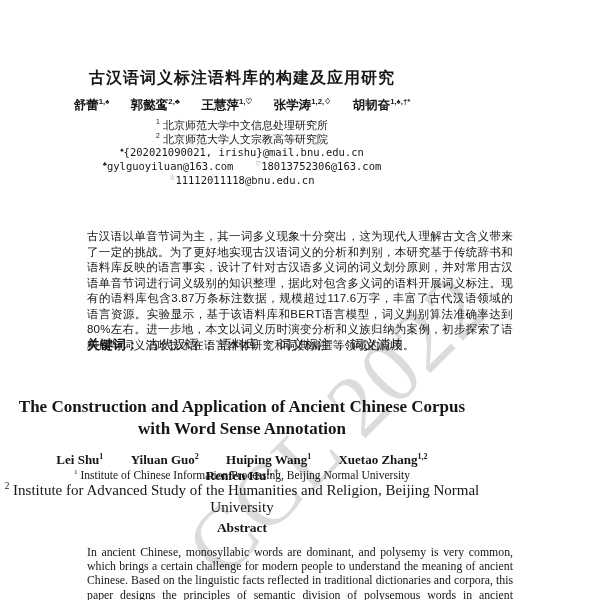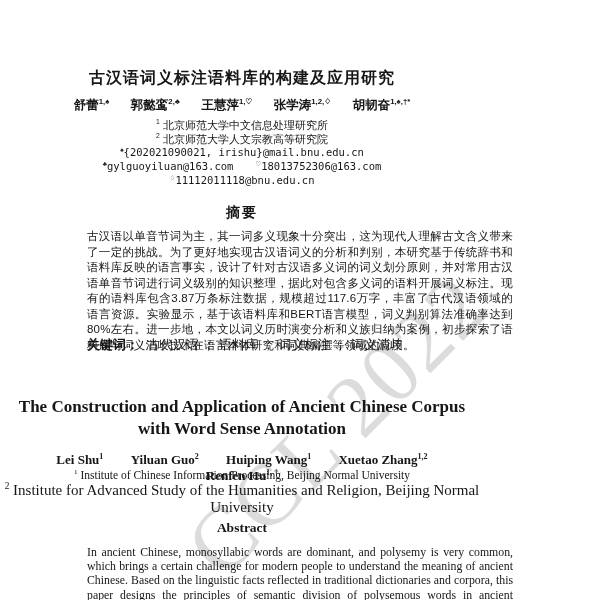--- a/index.html
+++ b/index.html
@@ -83,21 +83,20 @@
       <span class="author"><span>胡韧奋</span><sup>1,♠,†*</sup></span>
     </div>
 
     <div class="abs-line cn-affil1"><sup>1</sup> <span>北京师范大学中文信息处理研究所</span></div>
     <div class="abs-line cn-affil2"><sup>2</sup> <span>北京师范大学人文宗教高等研究院</span></div>
 
     <div class="abs-line email email-line1"><sup>♠</sup><span>{202021090021, irishu}@mail.bnu.edu.cn</span></div>
     <div class="abs-line email email-line2"><sup>♣</sup><span>gylguoyiluan@163.com</span><span class="gap"></span><sup>♡</sup><span>18013752306@163.com</span></div>
     <div class="abs-line email email-line3"><sup>♢</sup><span>11112011118@bnu.edu.cn</span></div>
 
-    <div class="abs-line cn-abs-head">摘要</div>
 
     <div class="cn-abstract">古汉语以单音节词为主，其一词多义现象十分突出，这为现代人理解古文含义带来了一定的挑战。为了更好地实现古汉语词义的分析和判别，本研究基于传统辞书和语料库反映的语言事实，设计了针对古汉语多义词的词义划分原则，并对常用古汉语单音节词进行词义级别的知识整理，据此对包含多义词的语料开展词义标注。现有的语料库包含3.87万条标注数据，规模超过117.6万字，丰富了古代汉语领域的语言资源。实验显示，基于该语料库和BERT语言模型，词义判别算法准确率达到80%左右。进一步地，本文以词义历时演变分析和义族归纳为案例，初步探索了语料库与词义消歧技术在语言本体研究和词典编撰等领域的应用。</div>
 
     <div class="keywords">
       <span class="kw-label">关键词：</span><span>古代汉语 ； 语料库 ； 词义标注 ； 词义消歧</span>
     </div>
 
     <div class="abs-line serif en-title1">The Construction and Application of Ancient Chinese Corpus</div>
     <div class="abs-line serif en-title2">with Word Sense Annotation</div>
 

